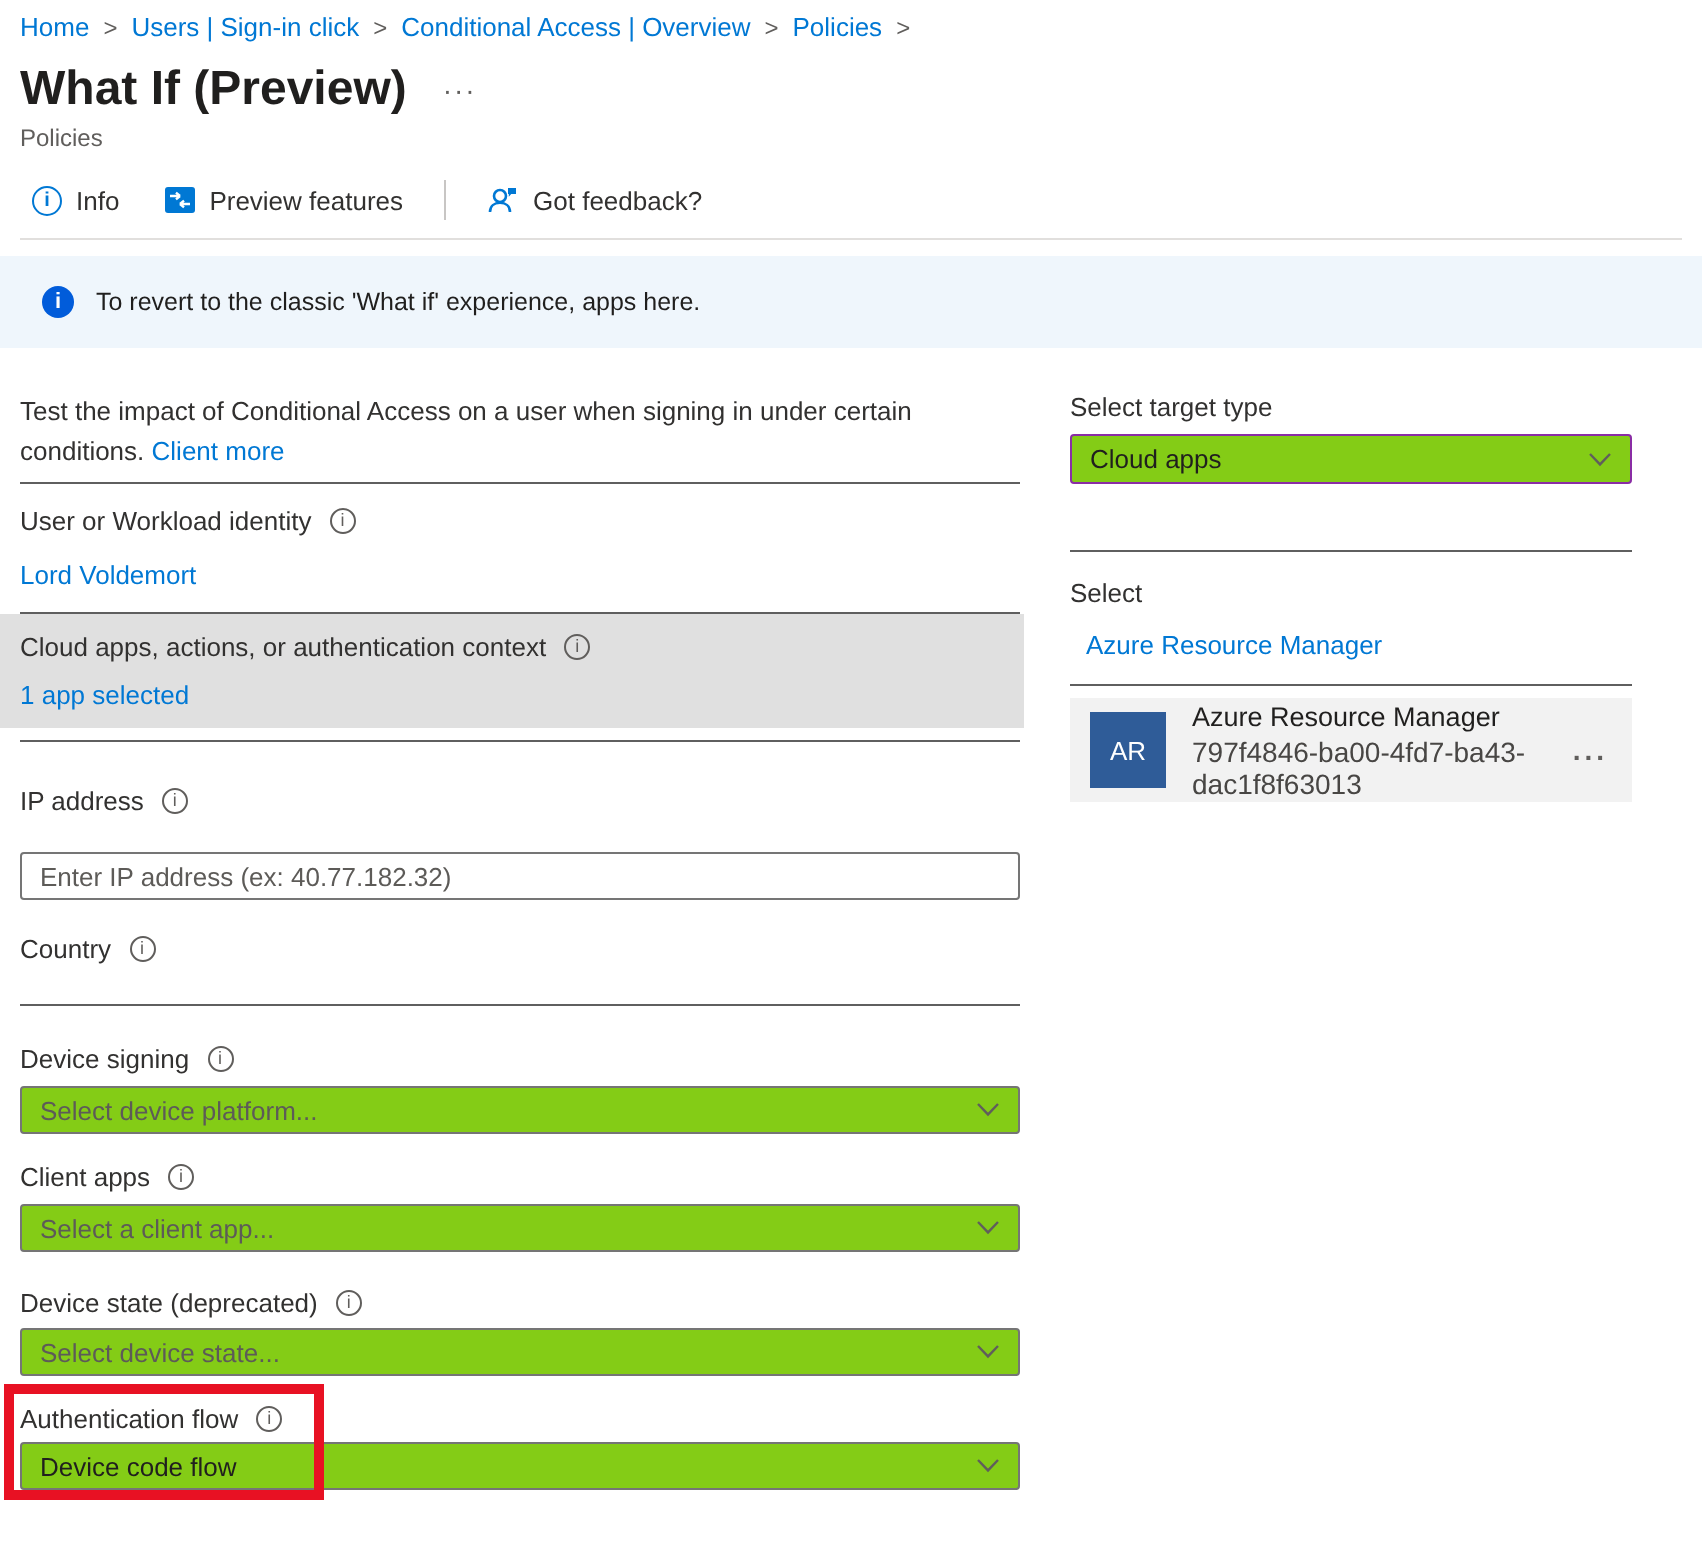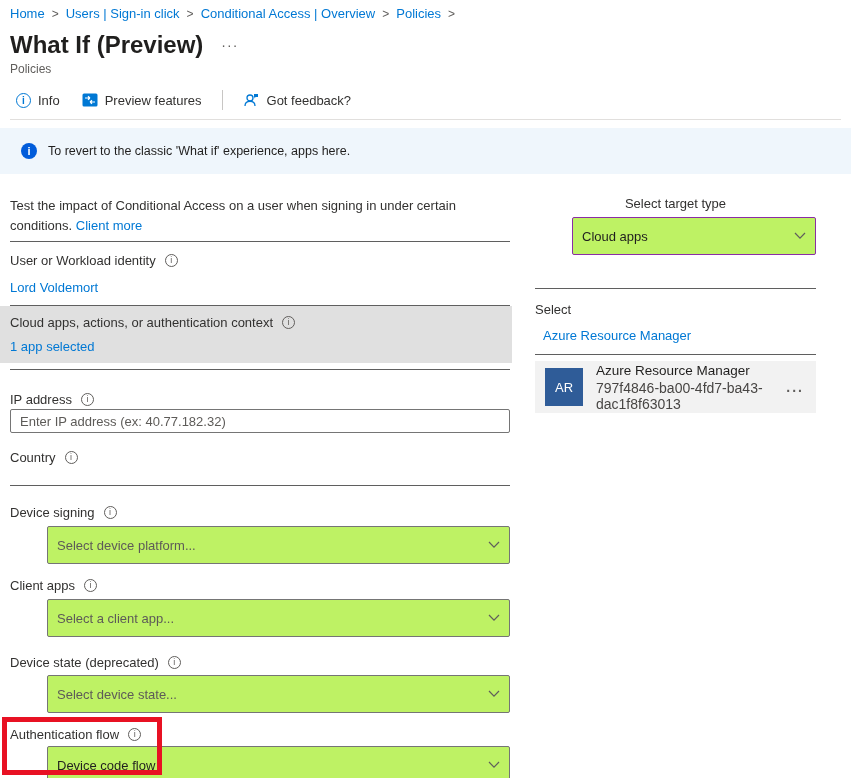--- a/index.html
+++ b/index.html
@@ -39,57 +39,57 @@
 
   .divider { border:0; border-top:1px solid #5f5f5f; height:0; }
   .intro + .divider { margin-top:5px; }
 
   .label-row { display:flex; align-items:center; gap:9px; }
   .field-label { font-size:13px; color:#323130; white-space:nowrap; }
   .info-icon { width:13px; height:13px; border:1px solid #605e5c; border-radius:50%;
     color:#605e5c; font-size:9px; line-height:11px; text-align:center; cursor:pointer;
     flex-shrink:0; }
 
-  .dropdown { height:24px; border:1px solid #757575; border-radius:2px; background:#bef264;
-    display:flex; align-items:center; justify-content:space-between; padding:18px 9px;
-    cursor:pointer;margin-left:37px; }
+  .dropdown { height:24px; border:1px solid #757575; border-radius:2px; background:#84cc16;
+    display:flex; align-items:center; justify-content:space-between; padding:4px 9px;
+    cursor:pointer; }
   .dd-value { font-size:13px; color:#5d5b58; }
   .dd-value.selected { color:#201f1e; }
   .chevron { flex-shrink:0; }
 
   .text-input { width:100%; height:24px; border:1px solid #757575; border-radius:2px;
     padding:0 9px; font-size:13px; font-family:inherit; color:#201f1e; }
   .text-input::placeholder { color:#5d5b58; }
 
   .grp-identity { padding-top:11px; }
   .grp-identity .link { margin-top:12px; }
   .grp-identity { padding-bottom:9px; }
 
   .gray-band { background:#e0e0e0; margin-left:-10px; width:512px;
     padding:9px 10px 4px 10px; }
   .gray-band .link { margin-top:9px; margin-bottom:5px; }
   .div-after-band { margin-top:6px; }
 
   .grp-ip { margin-top:22px; }
-  .grp-ip .text-input { margin-top:2px; }
+  .grp-ip .text-input { margin-top:18px; }
   .grp-country { margin-top:17px; }
   .grp-country .dropdown { margin-top:6px; }
   .div-mid { margin-top:20px; }
   .grp-platform { margin-top:19px; }
   .grp-platform .dropdown { margin-top:6px; }
   .grp-clientapps { margin-top:14px; }
   .grp-clientapps .dropdown { margin-top:6px; }
   .grp-devstate { margin-top:18px; }
   .grp-devstate .dropdown { margin-top:5px; }
   .grp-authflow { margin-top:14px; position:relative; }
   .grp-authflow .dropdown { margin-top:4px; }
   .red-box { position:absolute; left:-8px; top:-10px; width:160px; height:58px;
     border:5px solid #e81123; pointer-events:none; z-index:2; }
 
-  .target-label { font-size:13px;text-align:center; }
+  .target-label { font-size:13px; }
   .target-dd { margin-top:6px; height:25px; border:1.5px solid #8a2da5; }
   .right-divider { margin-top:33px; border-top:1px solid #5f5f5f; }
   .select-label { font-size:13px; margin-top:13px; }
   .right-col .app-link { margin-top:11px; margin-left:8px; }
   .div-above-item { margin-top:10px; border-top:1px solid #5f5f5f; }
 
   .app-item { margin-top:6px; height:52px; background:#f2f2f2; display:flex;
     align-items:center; padding:0 12px 0 10px; gap:13px; }
   .app-avatar { width:38px; height:38px; background:#2f5c98; color:#fff;
     font-size:13px; display:flex; align-items:center; justify-content:center;

